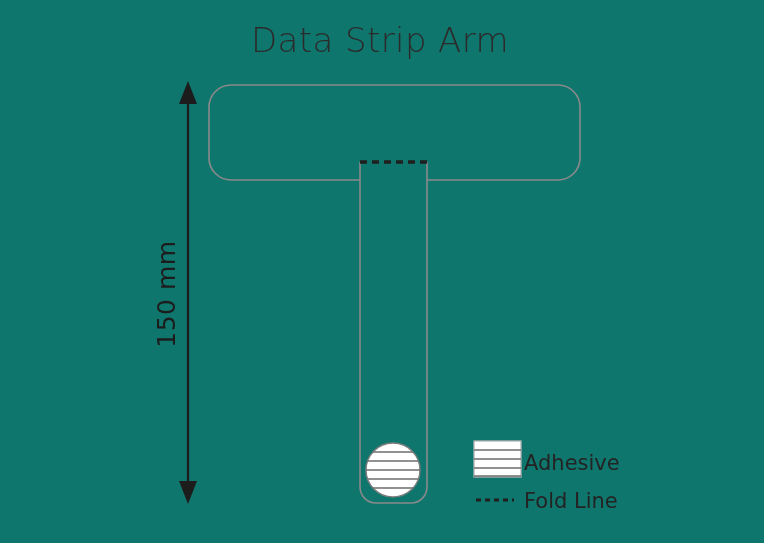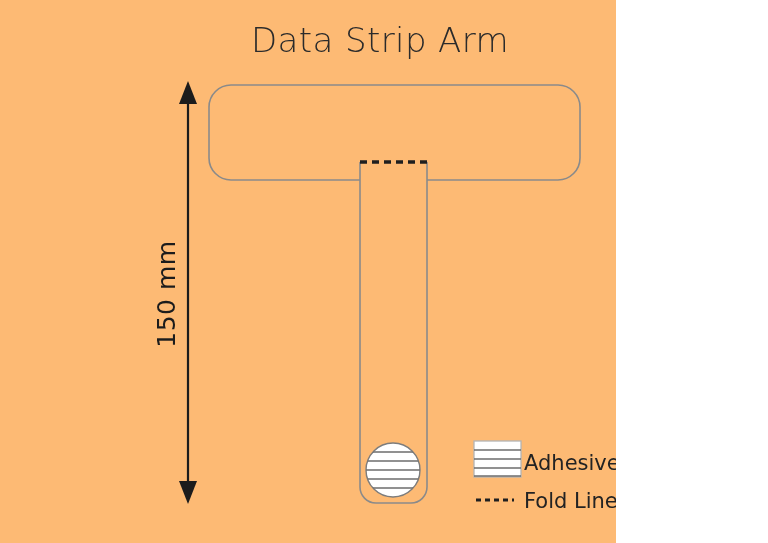--- a/index.html
+++ b/index.html
@@ -5,23 +5,23 @@
   html, body {
     margin: 0;
     padding: 0;
     background: #ffffff;
   }
   body {
     font-family: "Liberation Sans", sans-serif;
   }
   #canvas {
     position: relative;
-    width: 616px;
+    width: 764px;
     height: 543px;
-    background: #fdba74;
+    background: #0f766e;
     overflow: hidden;
   }
   #diagram-svg {
     position: absolute;
     top: 0;
     left: 0;
     width: 768px;
     height: 543px;
     display: block;
   }

